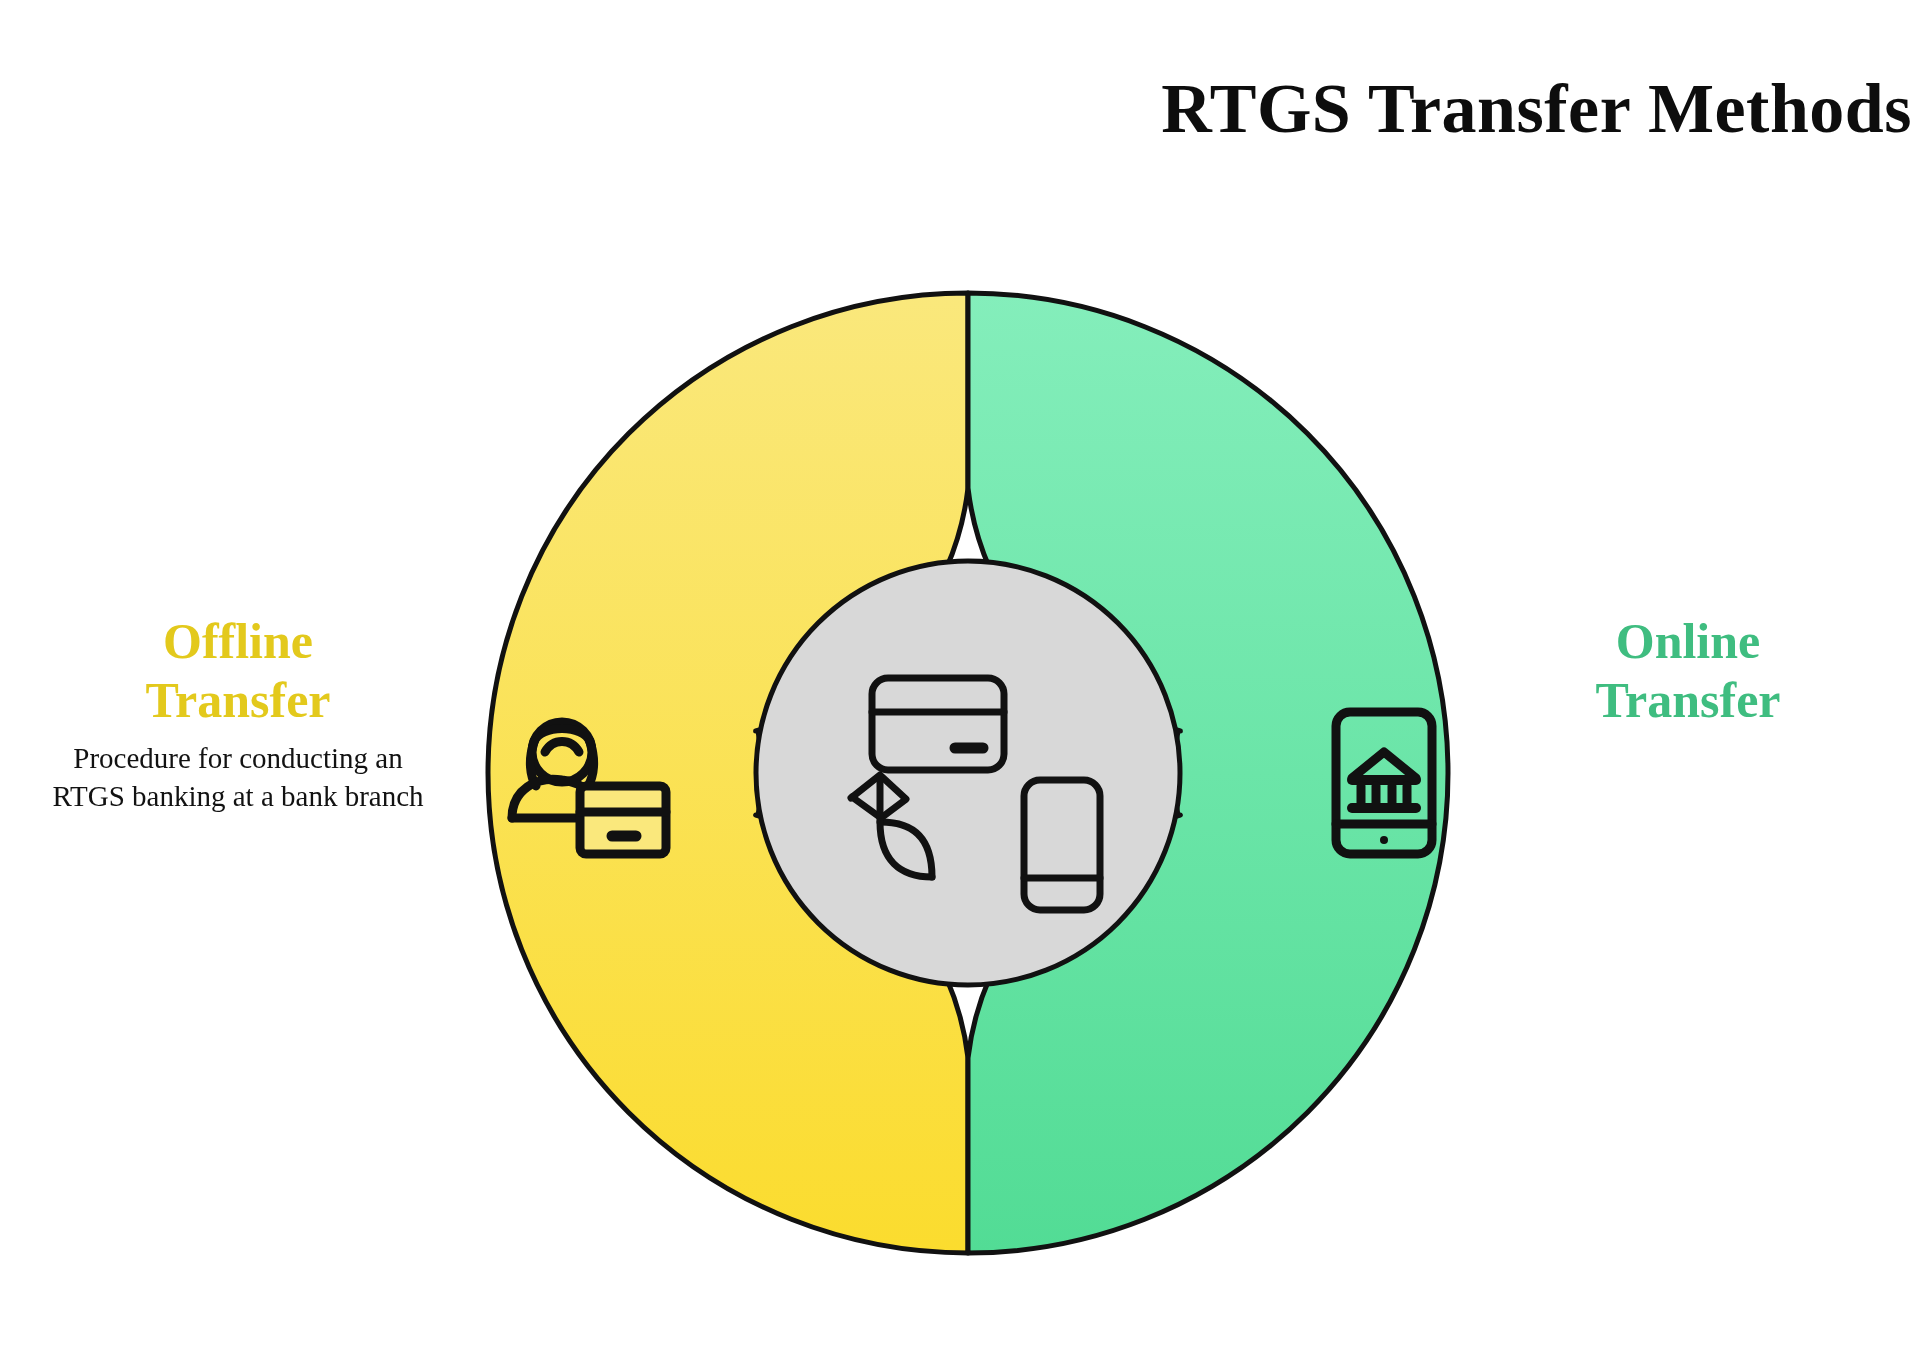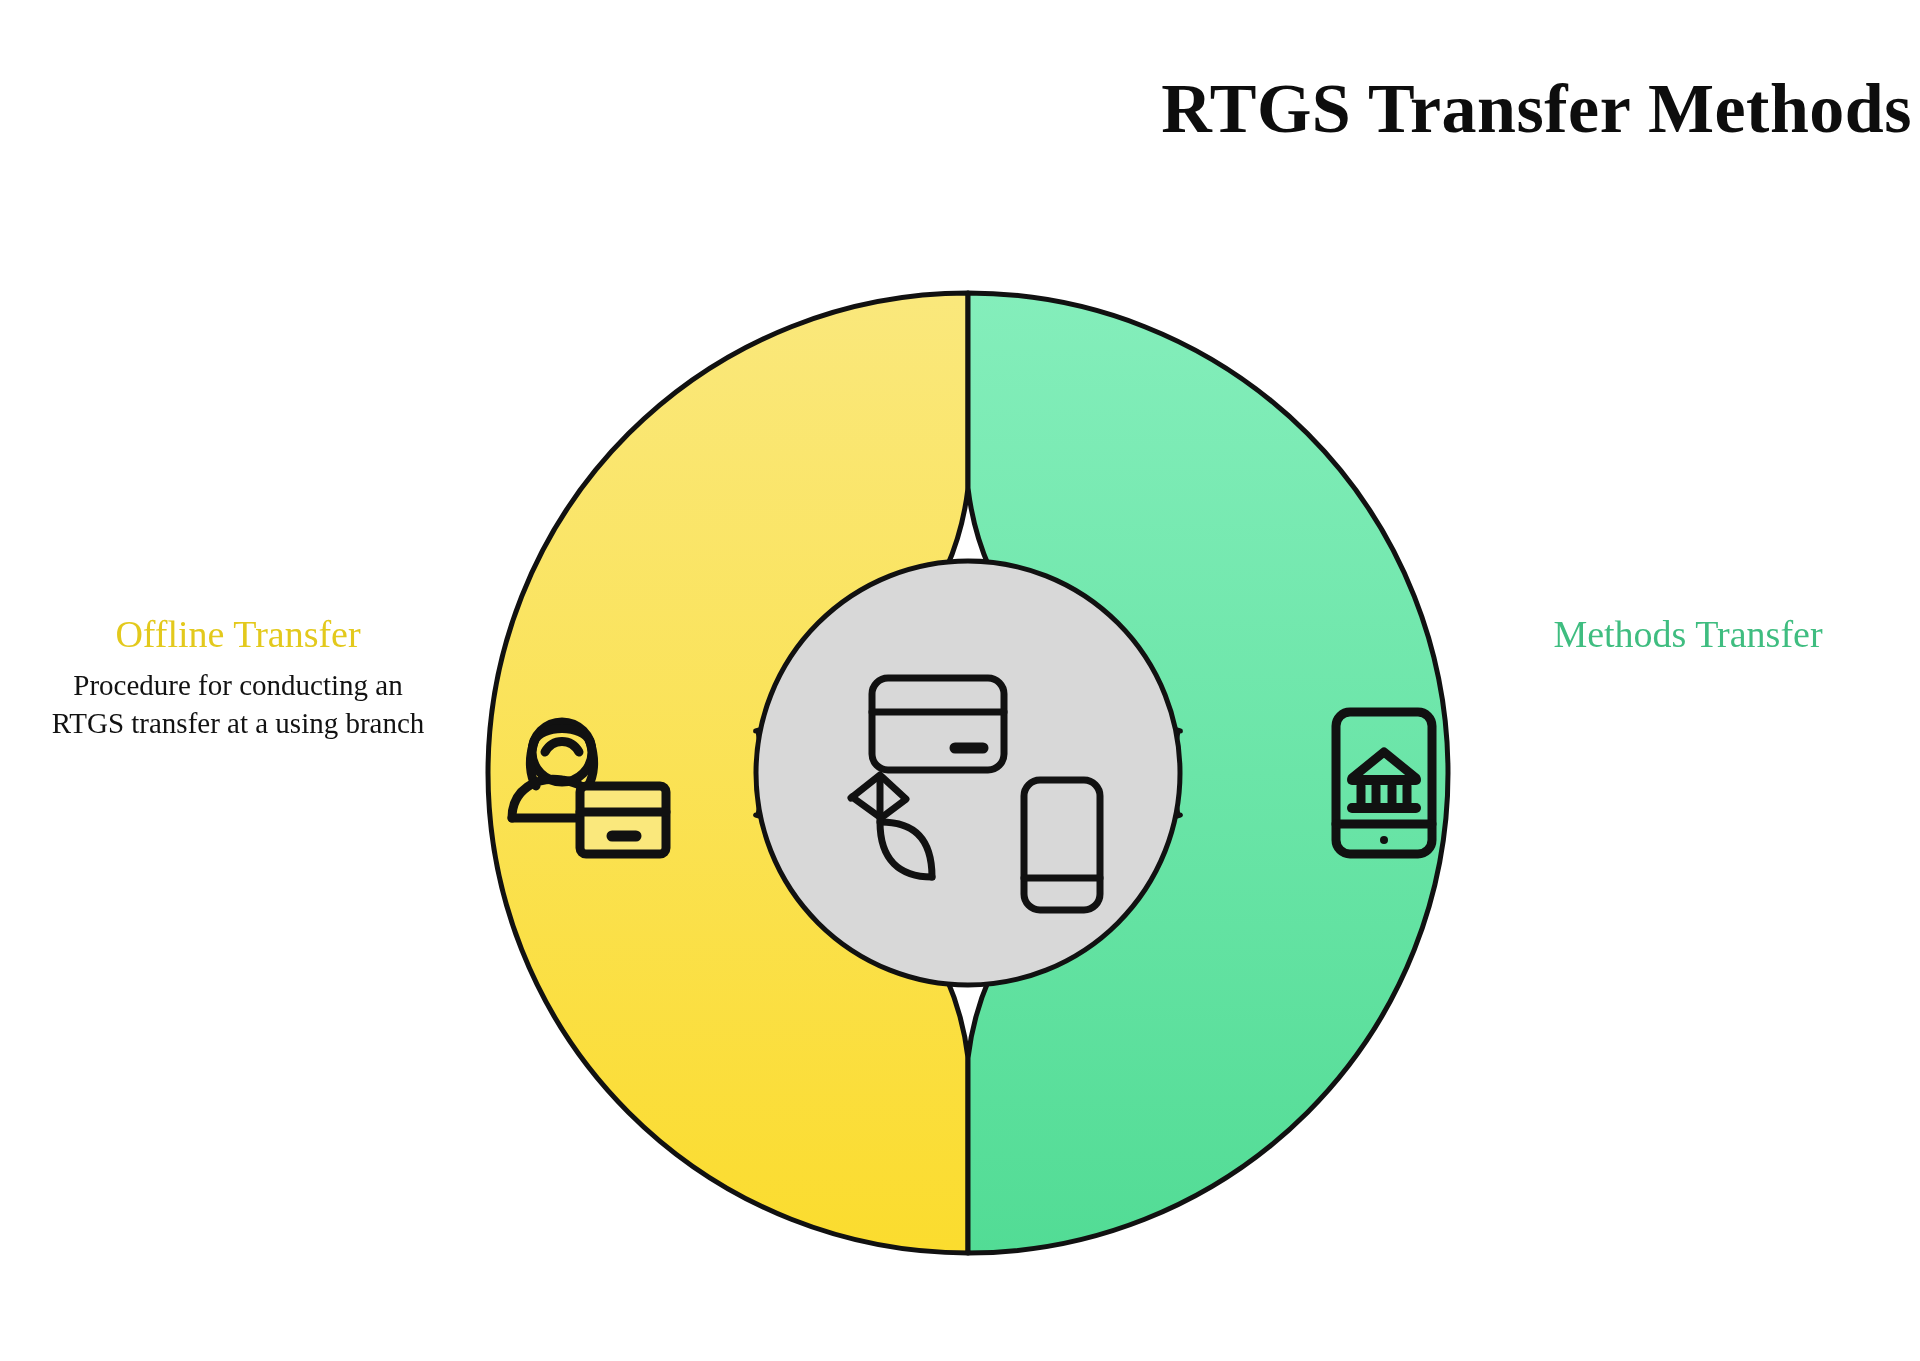--- a/index.html
+++ b/index.html
@@ -32,22 +32,22 @@
   .side-panel {
     position: absolute;
     width: 400px;
     text-align: center;
   }
   #panel-left  { left: 38px;   top: 612px; }
   #panel-right { left: 1488px; top: 612px; }
 
   .panel-heading {
     font-family: "Liberation Serif", "DejaVu Serif", serif;
-    font-weight: normal;
-    font-size: 38px;
+    font-weight: bold;
+    font-size: 50px;
     line-height: 1.18;
     margin: 0 0 10px 0;
     padding: 0 40px;
   }
   #heading-offline { color: #E3C91C; }
   #heading-online  { color: #3FBD80; }
 
   .panel-body {
     font-family: "Liberation Serif", "DejaVu Serif", serif;
     font-size: 29px;
@@ -163,18 +163,18 @@
     <line x1="1376" y1="786" x2="1376" y2="806"></line>
     <line x1="1392" y1="786" x2="1392" y2="806"></line>
     <line x1="1407" y1="786" x2="1407" y2="806"></line>
 
     <line x1="1352" y1="808" x2="1416" y2="808" stroke-width="10"></line>
   </g>
 </svg>
 
 <div class="side-panel" id="panel-left">
   <p class="panel-heading" id="heading-offline">Offline Transfer</p>
-  <p class="panel-body" id="body-offline">Procedure for conducting an RTGS transfer at a using branch</p>
+  <p class="panel-body" id="body-offline">Procedure for conducting an RTGS banking at a bank branch</p>
 </div>
 
 <div class="side-panel" id="panel-right">
-  <p class="panel-heading" id="heading-online">Methods Transfer</p>
+  <p class="panel-heading" id="heading-online">Online Transfer</p>
 </div>
 
 </body></html>

